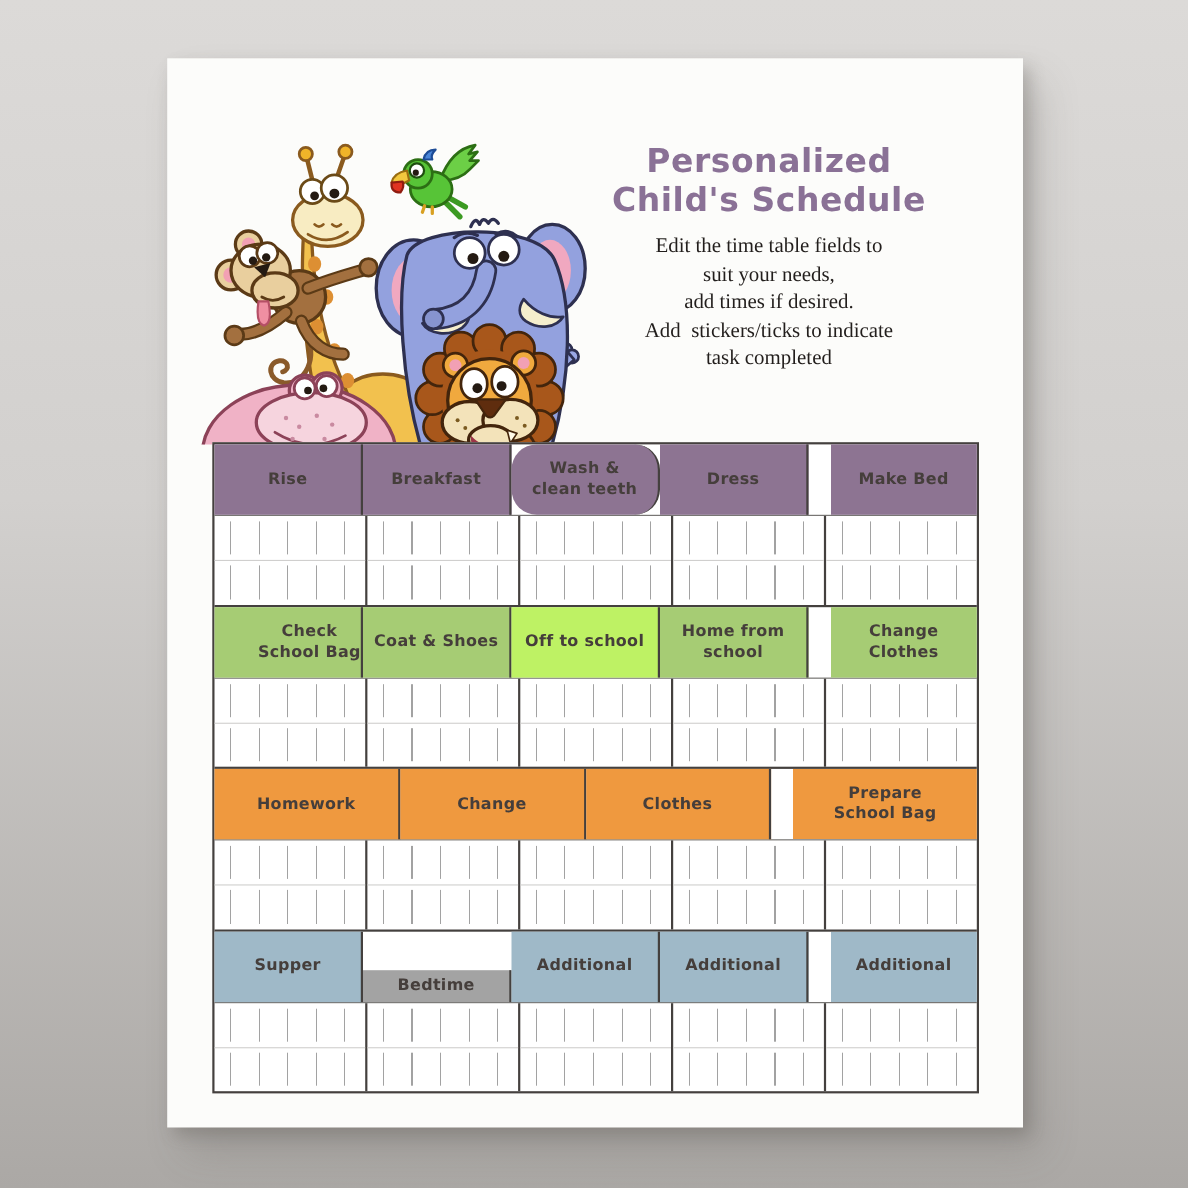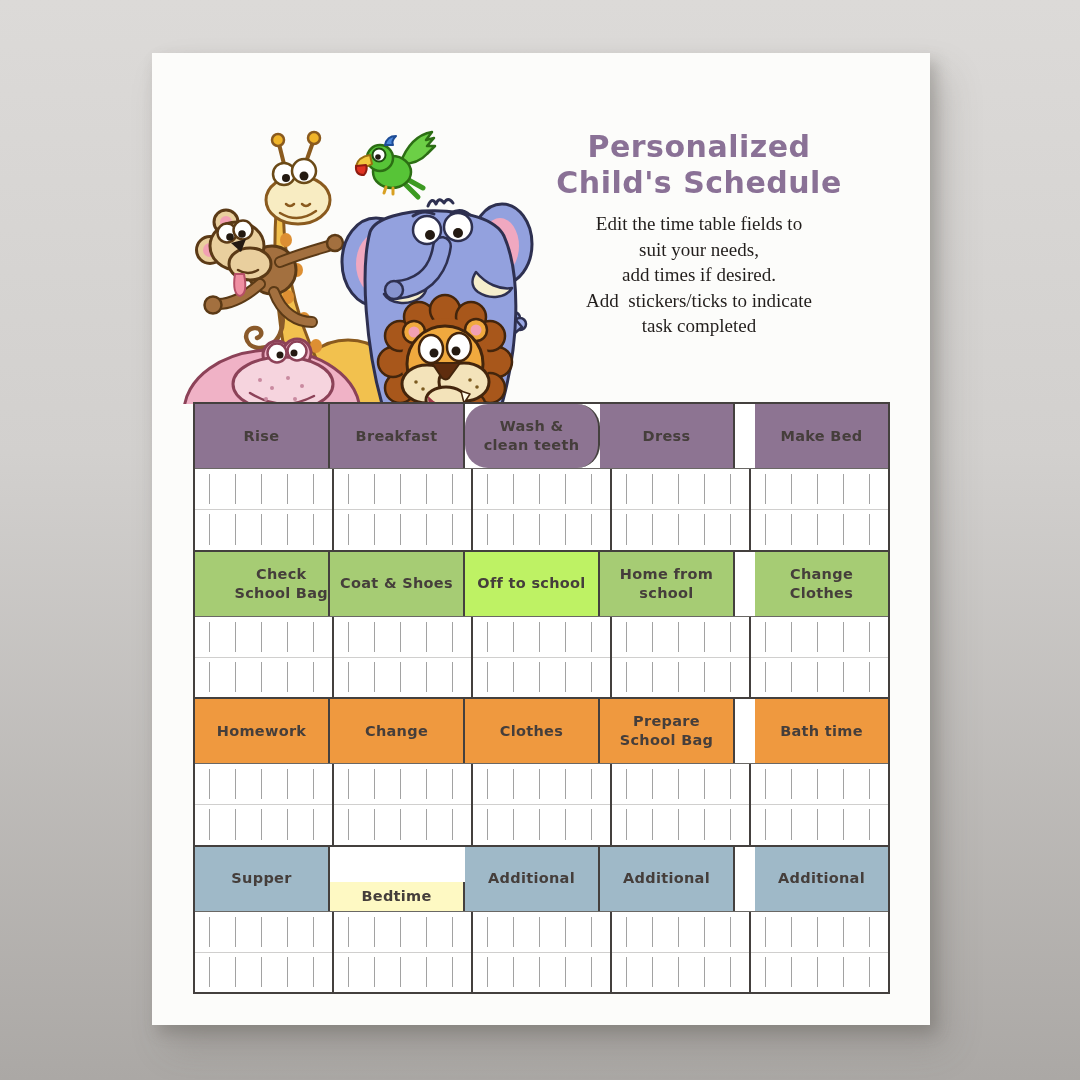--- a/index.html
+++ b/index.html
@@ -312,23 +312,20 @@
           <div class="hcell" style="background-color: rgb(239, 153, 63);">
               <span class="task">Change</span>
             </div>
           <div class="hcell" style="background-color: rgb(239, 153, 63);">
               <span class="task">Clothes</span>
             </div>
           <div class="hcell" style="background-color: rgb(239, 153, 63);">
               <span class="task">Prepare
 School Bag</span>
             </div>
-          <div class="hcell" style="background-color: rgb(239, 153, 63);">
-              <span class="task">Bath time</span>
-            </div>
         </div>
         <div class="brow">
           <div class="bcell">
               <div class="tick"></div>
               <div class="tick"></div>
             </div>
           <div class="bcell">
               <div class="tick"></div>
               <div class="tick"></div>
             </div>
@@ -345,21 +342,21 @@
               <div class="tick"></div>
             </div>
         </div>
       </div>
 
       <div class="sec">
         <div class="hrow">
           <div class="hcell" style="background-color: rgb(159, 185, 200);">
               <span class="task">Supper</span>
             </div>
-          <div class="hcell" style="background-color: #fef9c3; margin-top: 35px;">
+          <div class="hcell" style="background-color: #a3a3a3; margin-top: 35px;">
               <span class="task">Bedtime</span>
             </div>
           <div class="hcell" style="background-color: rgb(159, 185, 200);">
               <span class="task">Additional</span>
             </div>
           <div class="hcell" style="background-color: rgb(159, 185, 200);">
               <span class="task">Additional</span>
             </div>
           <div class="hcell" style="background-color: rgb(159, 185, 200);">
               <span class="task">Additional</span>

